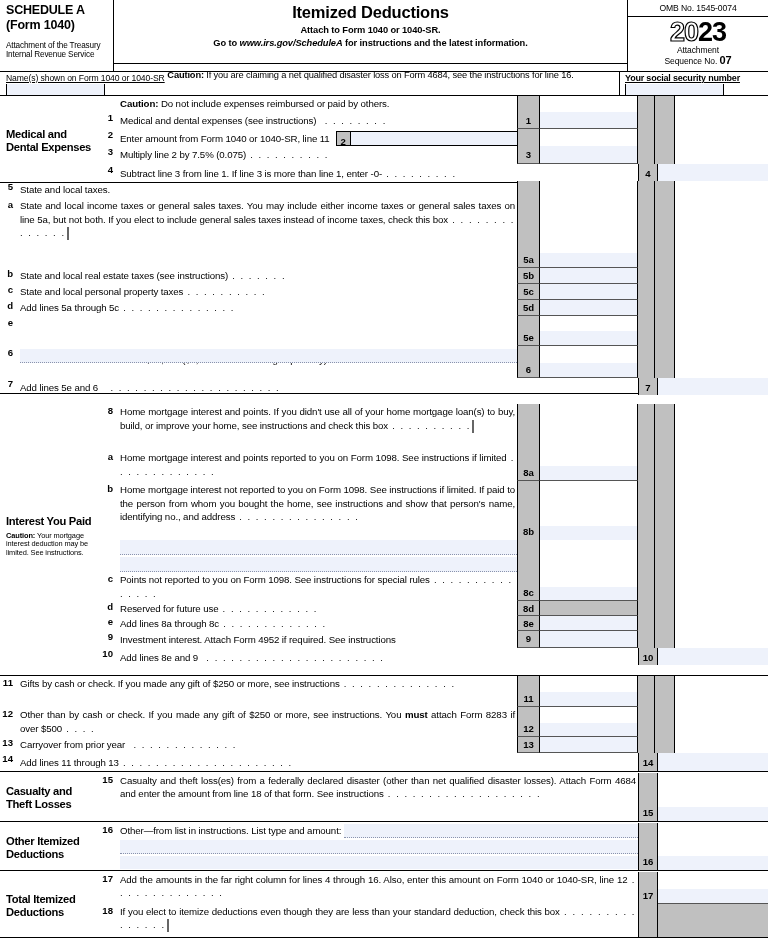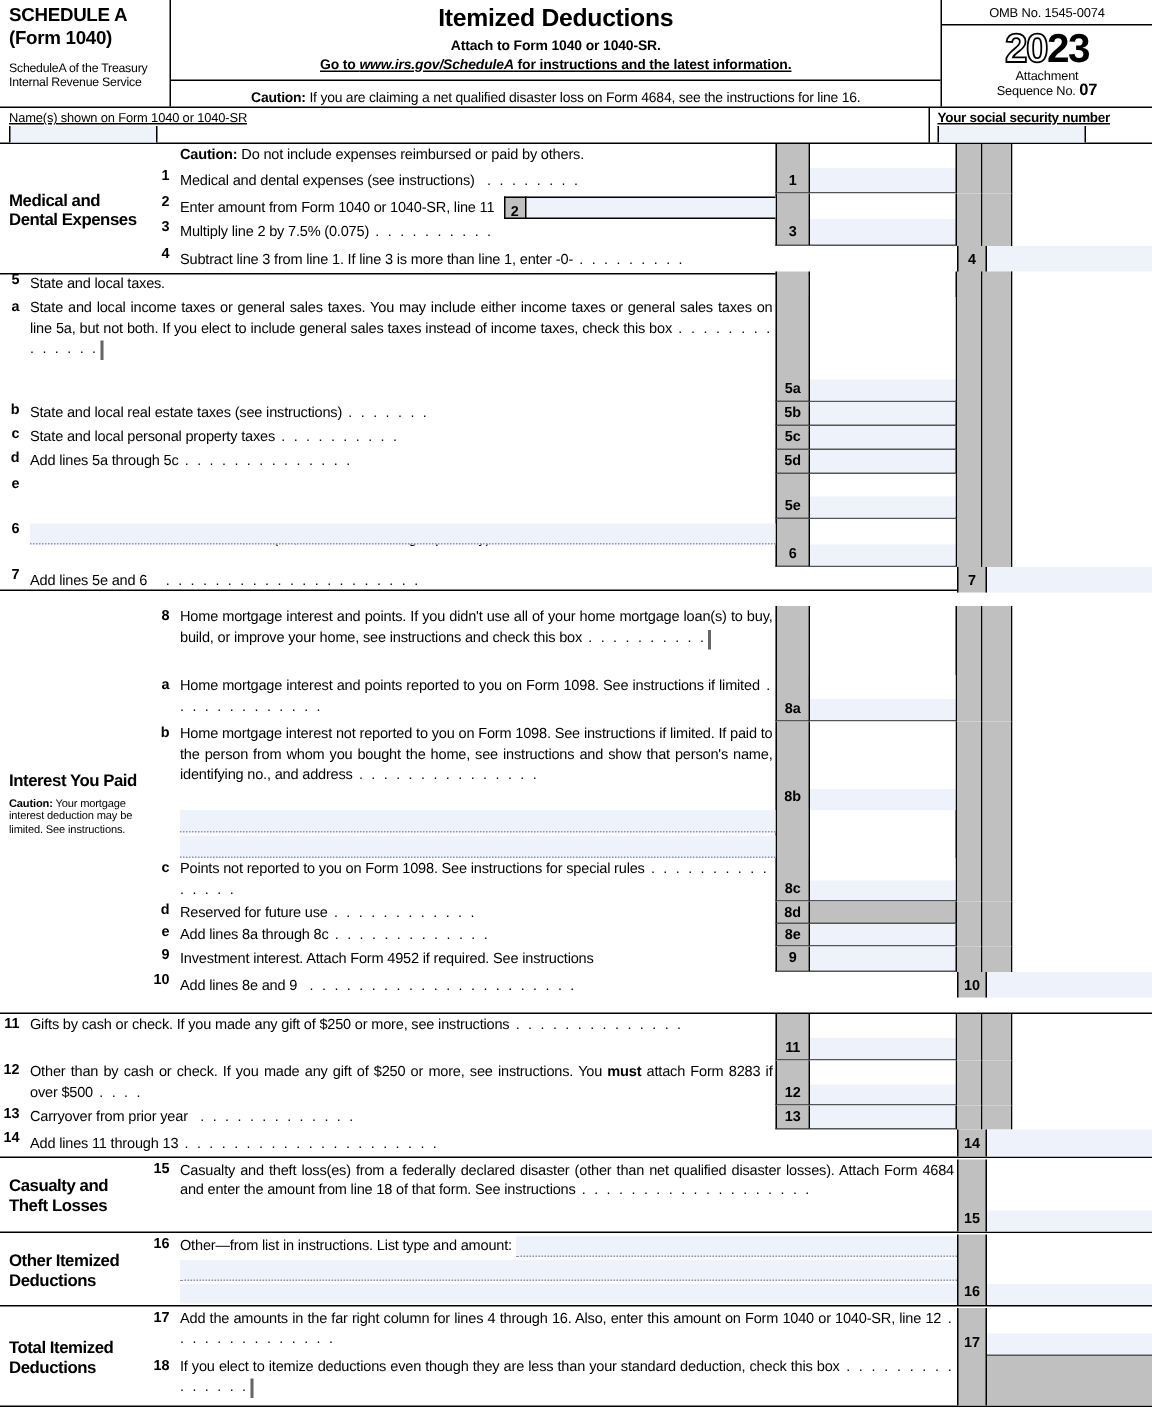--- a/index.html
+++ b/index.html
@@ -15,23 +15,23 @@
 
   
   .header{display:flex;border-bottom:1.6px solid #000;height:72px;box-sizing:border-box;}
   .hdr-left{width:114px;box-sizing:border-box;padding:4px 0 0 6px;border-right:1.6px solid #000;}
   .hdr-left .t1{font-size:12.5px;font-weight:bold;line-height:13.5px;letter-spacing:-.2px;}
   .hdr-left .t2{font-size:12.5px;font-weight:bold;line-height:14px;letter-spacing:-.2px;}
   .hdr-left .dept{font-size:8.2px;line-height:9.6px;margin-top:9px;letter-spacing:-.15px;}
   .hdr-mid{flex:1;box-sizing:border-box;border-right:1.6px solid #000;text-align:center;padding-top:3px;}
   .hdr-mid .title{font-size:16.5px;font-weight:bold;letter-spacing:-.2px;}
   .hdr-mid .sub{font-size:9.3px;font-weight:bold;margin-top:3px;letter-spacing:-.1px;}
-  .hdr-mid .goto{font-size:9.3px;font-weight:bold;margin-top:2.5px;letter-spacing:-.1px;text-decoration:underline;}
+  .hdr-mid .goto{font-size:9.3px;font-weight:bold;margin-top:2.5px;letter-spacing:-.1px;}
   .hdr-mid .caut{font-size:9.3px;margin-top:3.5px;border-top:0;letter-spacing:-.15px;}
-  .hdr-mid .cautwrap{border-top:1.1px solid #000;margin-top:5px;padding-top:2.5px;}
+  .hdr-mid .cautwrap{border-top:1.1px solid #000;margin-top:15px;padding-top:2.5px;}
   .hdr-right{width:140px;box-sizing:border-box;text-align:center;}
   .hdr-right .omb{font-size:8.6px;padding-top:3px;letter-spacing:-.1px;}
   .hdr-right .ombline{border-bottom:1.1px solid #000;padding-bottom:3px;}
   .year{font-size:27px;font-weight:bold;line-height:28px;margin-top:1px;letter-spacing:-1px;}
   .year .hollow{color:#fff;-webkit-text-stroke:1.2px #000;}
   .hdr-right .att{font-size:8.5px;line-height:9.6px;letter-spacing:-.1px;}
   .hdr-right .att b{font-size:11px;}
 
   
   .namerow{display:flex;border-bottom:1.6px solid #000;height:24px;box-sizing:border-box;text-decoration:underline;}
@@ -79,21 +79,21 @@
 </head>
 <body>
 
 <div class="form">
 
   <div class="header">
     <div class="hdr-left">
       <div class="t1">SCHEDULE A</div>
       <div class="t2">(Form 1040)</div>
       <div class="dept">
-        <div>ScheduleA of the Treasury</div>
+        <div>Attachment of the Treasury</div>
         <div>Internal Revenue Service</div>
       </div>
     </div>
 
     <div class="hdr-mid">
       <div class="title">Itemized Deductions</div>
       <div class="sub">Attach to Form 1040 or 1040-SR.</div>
       <div class="goto"><span>Go to </span><span class="bi">www.irs.gov/ScheduleA</span><span> for instructions and the latest information.</span></div>
       <div class="cautwrap">
         <div class="caut"><span class="bold">Caution:</span><span> If you are claiming a net qualified disaster loss on Form 4684, see the instructions for line 16.</span></div>

